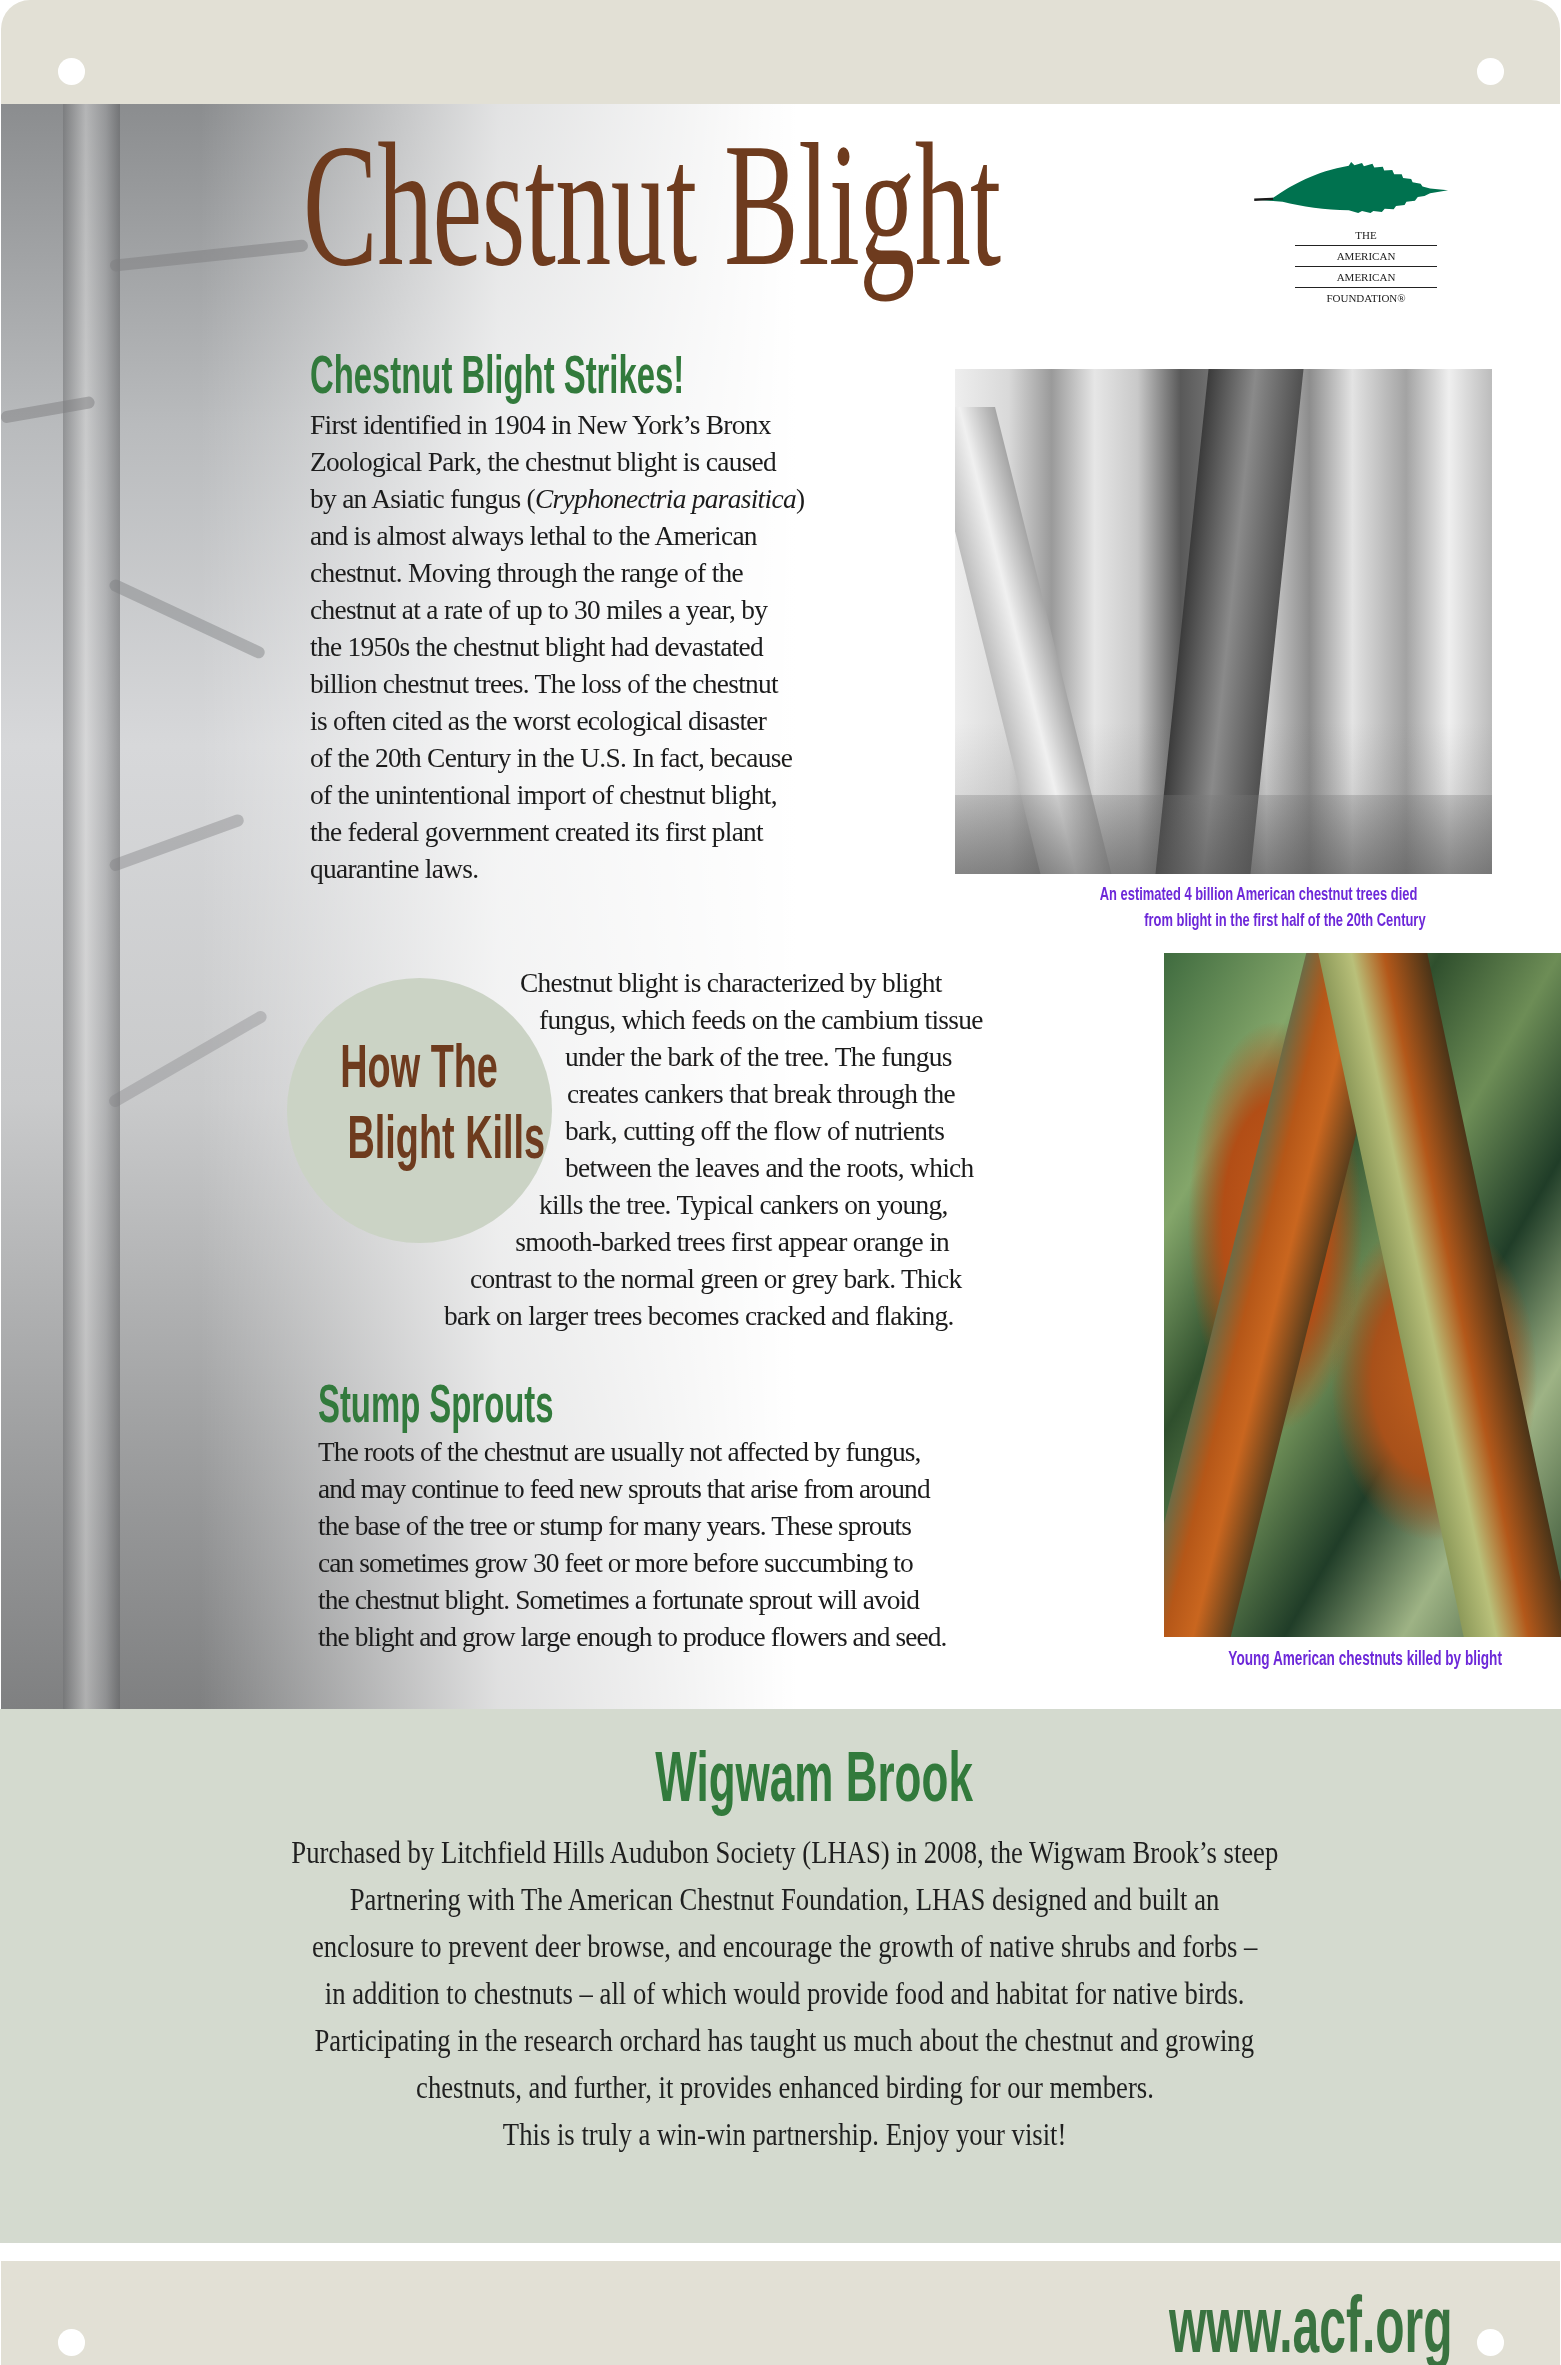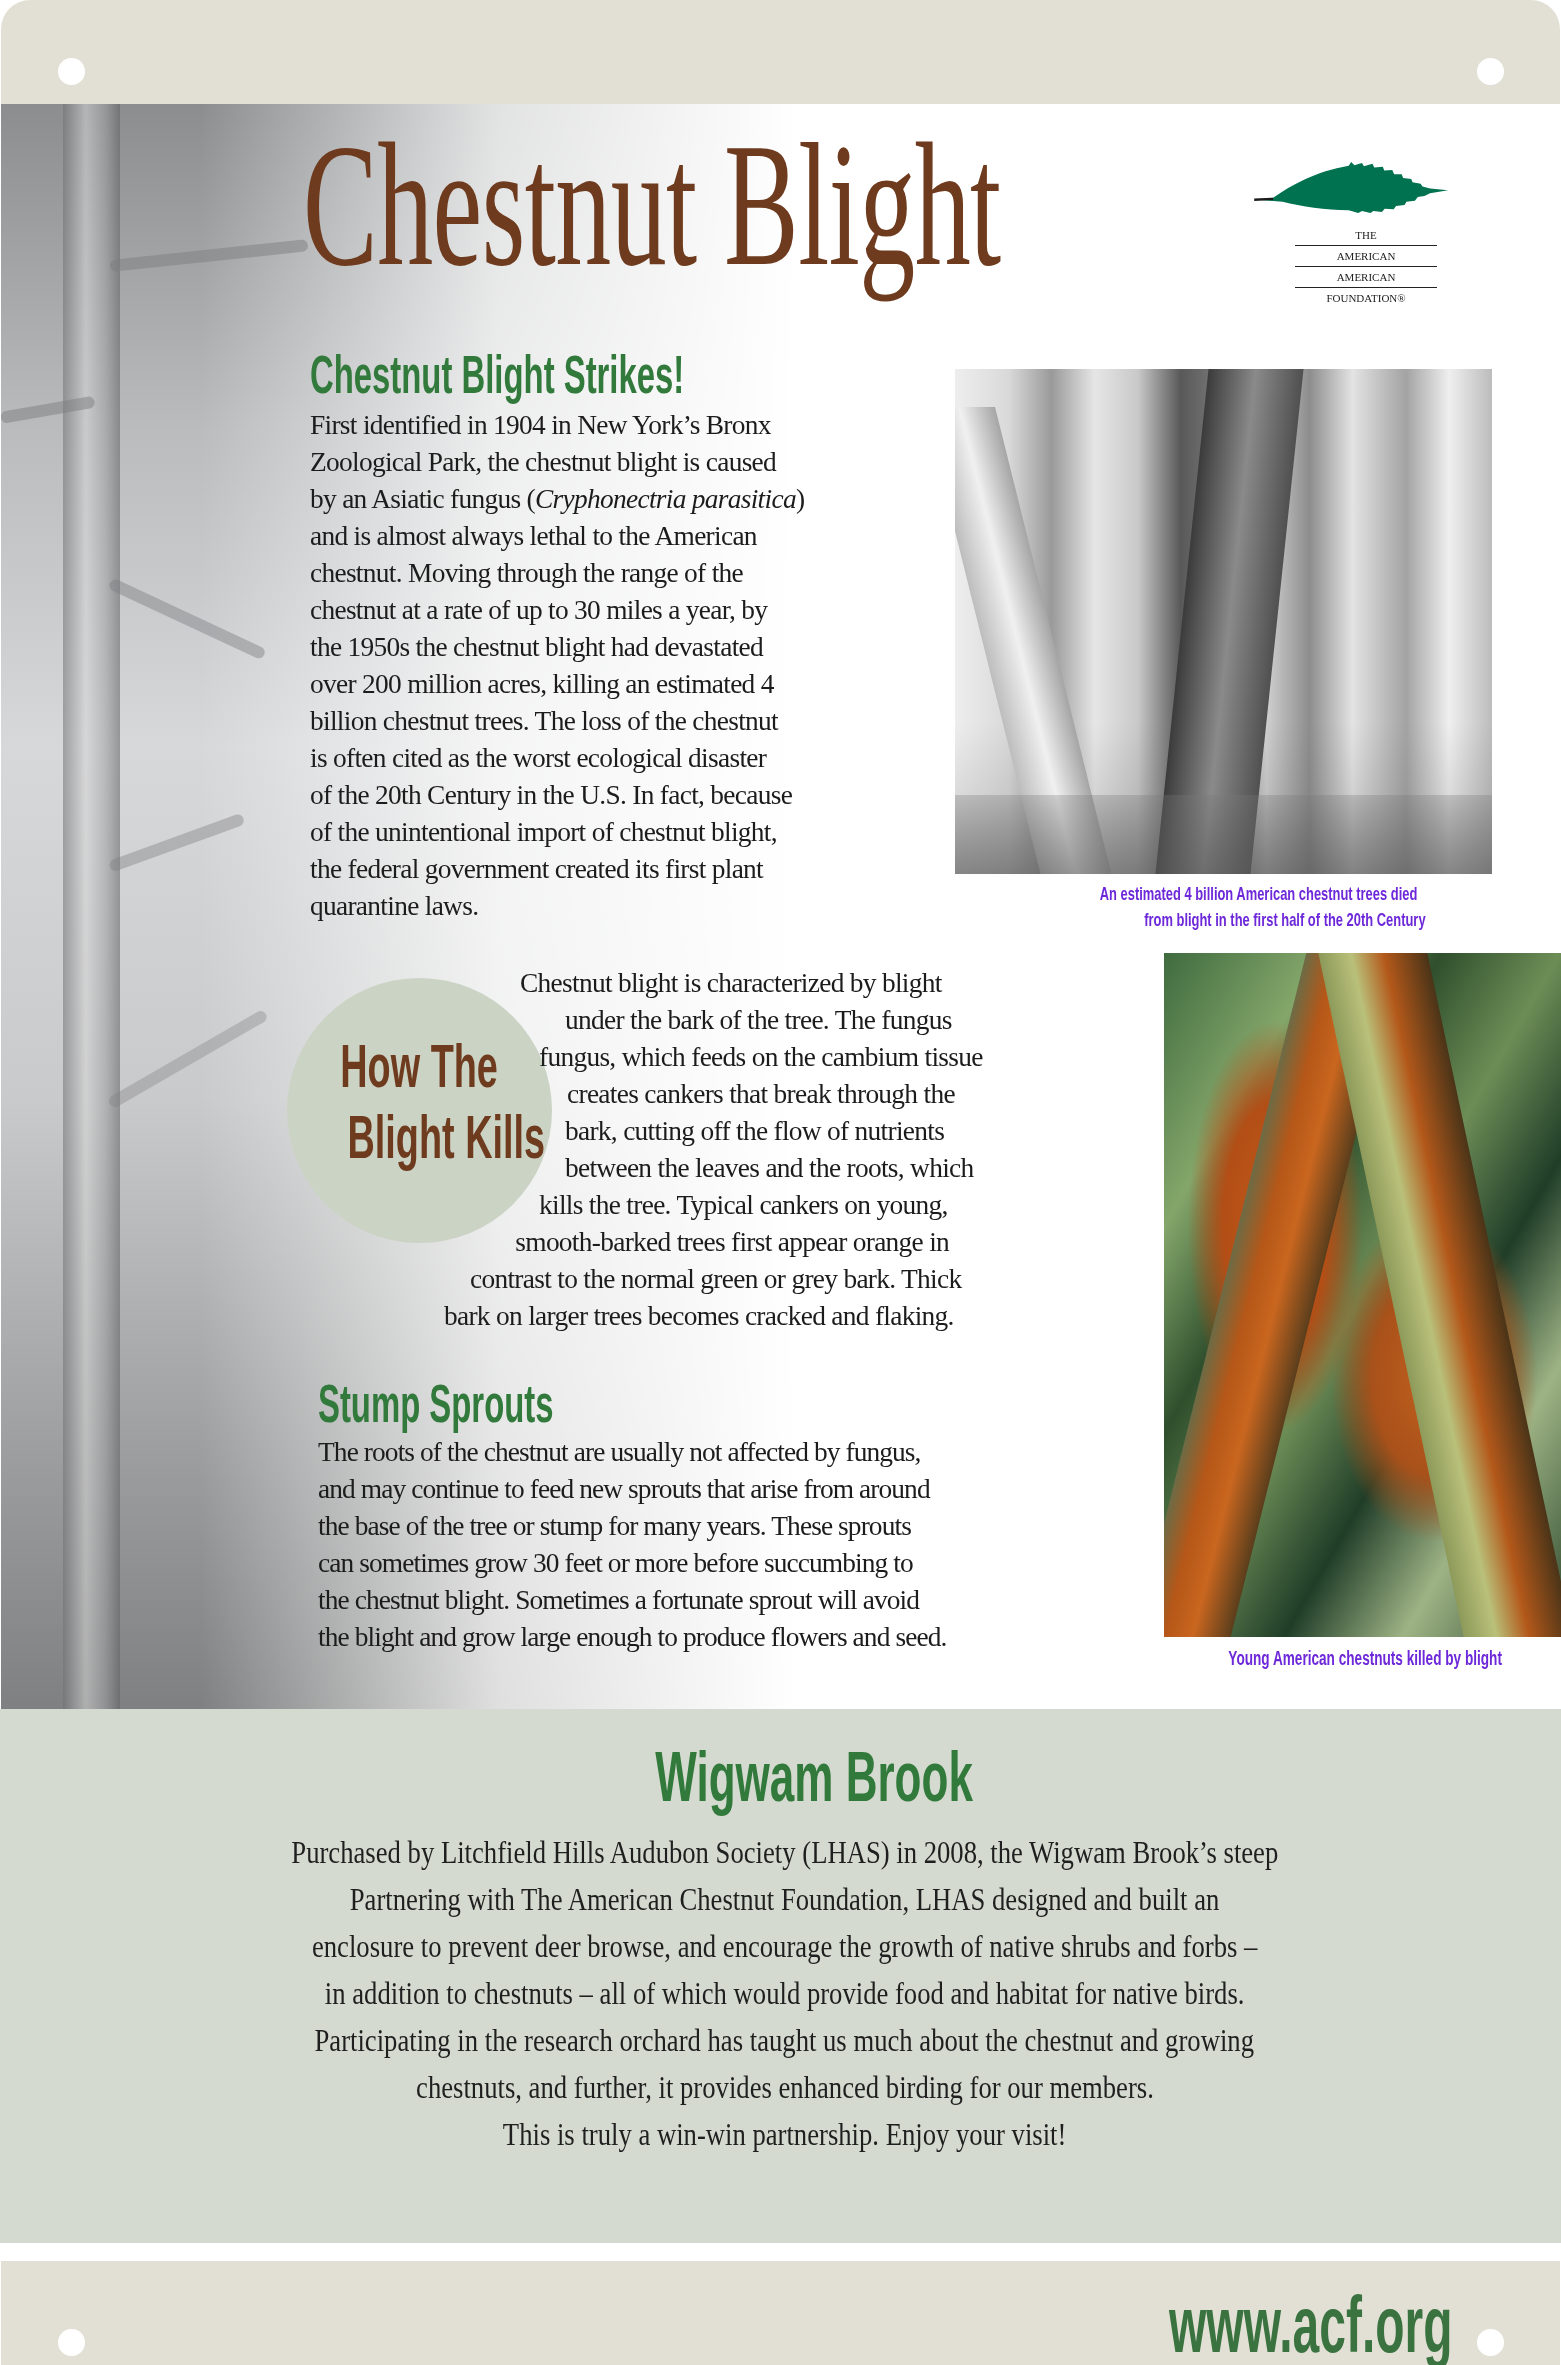--- a/index.html
+++ b/index.html
@@ -97,21 +97,20 @@
 
 <div class="abs h2-green cond" style="left:310px; top:348px;">Chestnut Blight Strikes!</div>
 <div class="abs body-text serif" style="left:310px; top:407px; letter-spacing:-0.7px;">
   <span class="line">First identified in 1904 in New York’s Bronx</span>
   <span class="line">Zoological Park, the chestnut blight is caused</span>
   <span class="line"><span>by an Asiatic fungus (</span><i>Cryphonectria parasitica</i><span>)</span></span>
   <span class="line">and is almost always lethal to the American</span>
   <span class="line">chestnut. Moving through the range of the</span>
   <span class="line">chestnut at a rate of  up to 30 miles a year, by</span>
   <span class="line">the 1950s the chestnut blight had devastated</span>
-  <span class="line">over 200 million acres, killing an estimated 4</span>
   <span class="line">billion chestnut trees.  The loss of the chestnut</span>
   <span class="line">is often cited as the worst ecological disaster</span>
   <span class="line">of the 20th Century in the U.S. In fact, because</span>
   <span class="line">of the unintentional import of chestnut blight,</span>
   <span class="line">the federal government created its first plant</span>
   <span class="line">quarantine laws.</span>
 </div>
 
 <div class="abs photo1">
   <div class="abs" style="left:227px; top:0; width:95px; height:505px; background:linear-gradient(90deg,#3b3b3b,#8a8a8a 50%,#505050); transform:skewX(-6deg);"></div>
@@ -123,22 +122,22 @@
   <div class="caption-inner">from blight in the first half of the 20th Century</div>
 </div>
 
 <div class="abs circle"></div>
 <div class="abs circle-text cond">
   <span>How The</span><br>
   <span>Blight Kills</span>
 </div>
 <div class="abs body-text serif" style="left:520px; top:965px; letter-spacing:-0.7px;">
   <span class="line" style="margin-left:0px;">Chestnut blight is characterized by blight</span>
+  <span class="line" style="margin-left:19px;">fungus, which feeds on the cambium tissue</span>
   <span class="line" style="margin-left:45px;">under the bark of the tree. The fungus</span>
-  <span class="line" style="margin-left:19px;">fungus, which feeds on the cambium tissue</span>
   <span class="line" style="margin-left:47px;">creates cankers that break through the</span>
   <span class="line" style="margin-left:45px;">bark, cutting off the flow of nutrients</span>
   <span class="line" style="margin-left:45px;">between the leaves and the roots, which</span>
   <span class="line" style="margin-left:19px;">kills the tree. Typical cankers on young,</span>
   <span class="line" style="margin-left:-4.7px;">smooth-barked trees first appear orange in</span>
   <span class="line" style="margin-left:-50px;">contrast to the normal green or grey bark. Thick</span>
   <span class="line" style="margin-left:-76px;">bark on larger trees becomes cracked and flaking.</span>
 </div>
 
 <div class="abs photo2">

